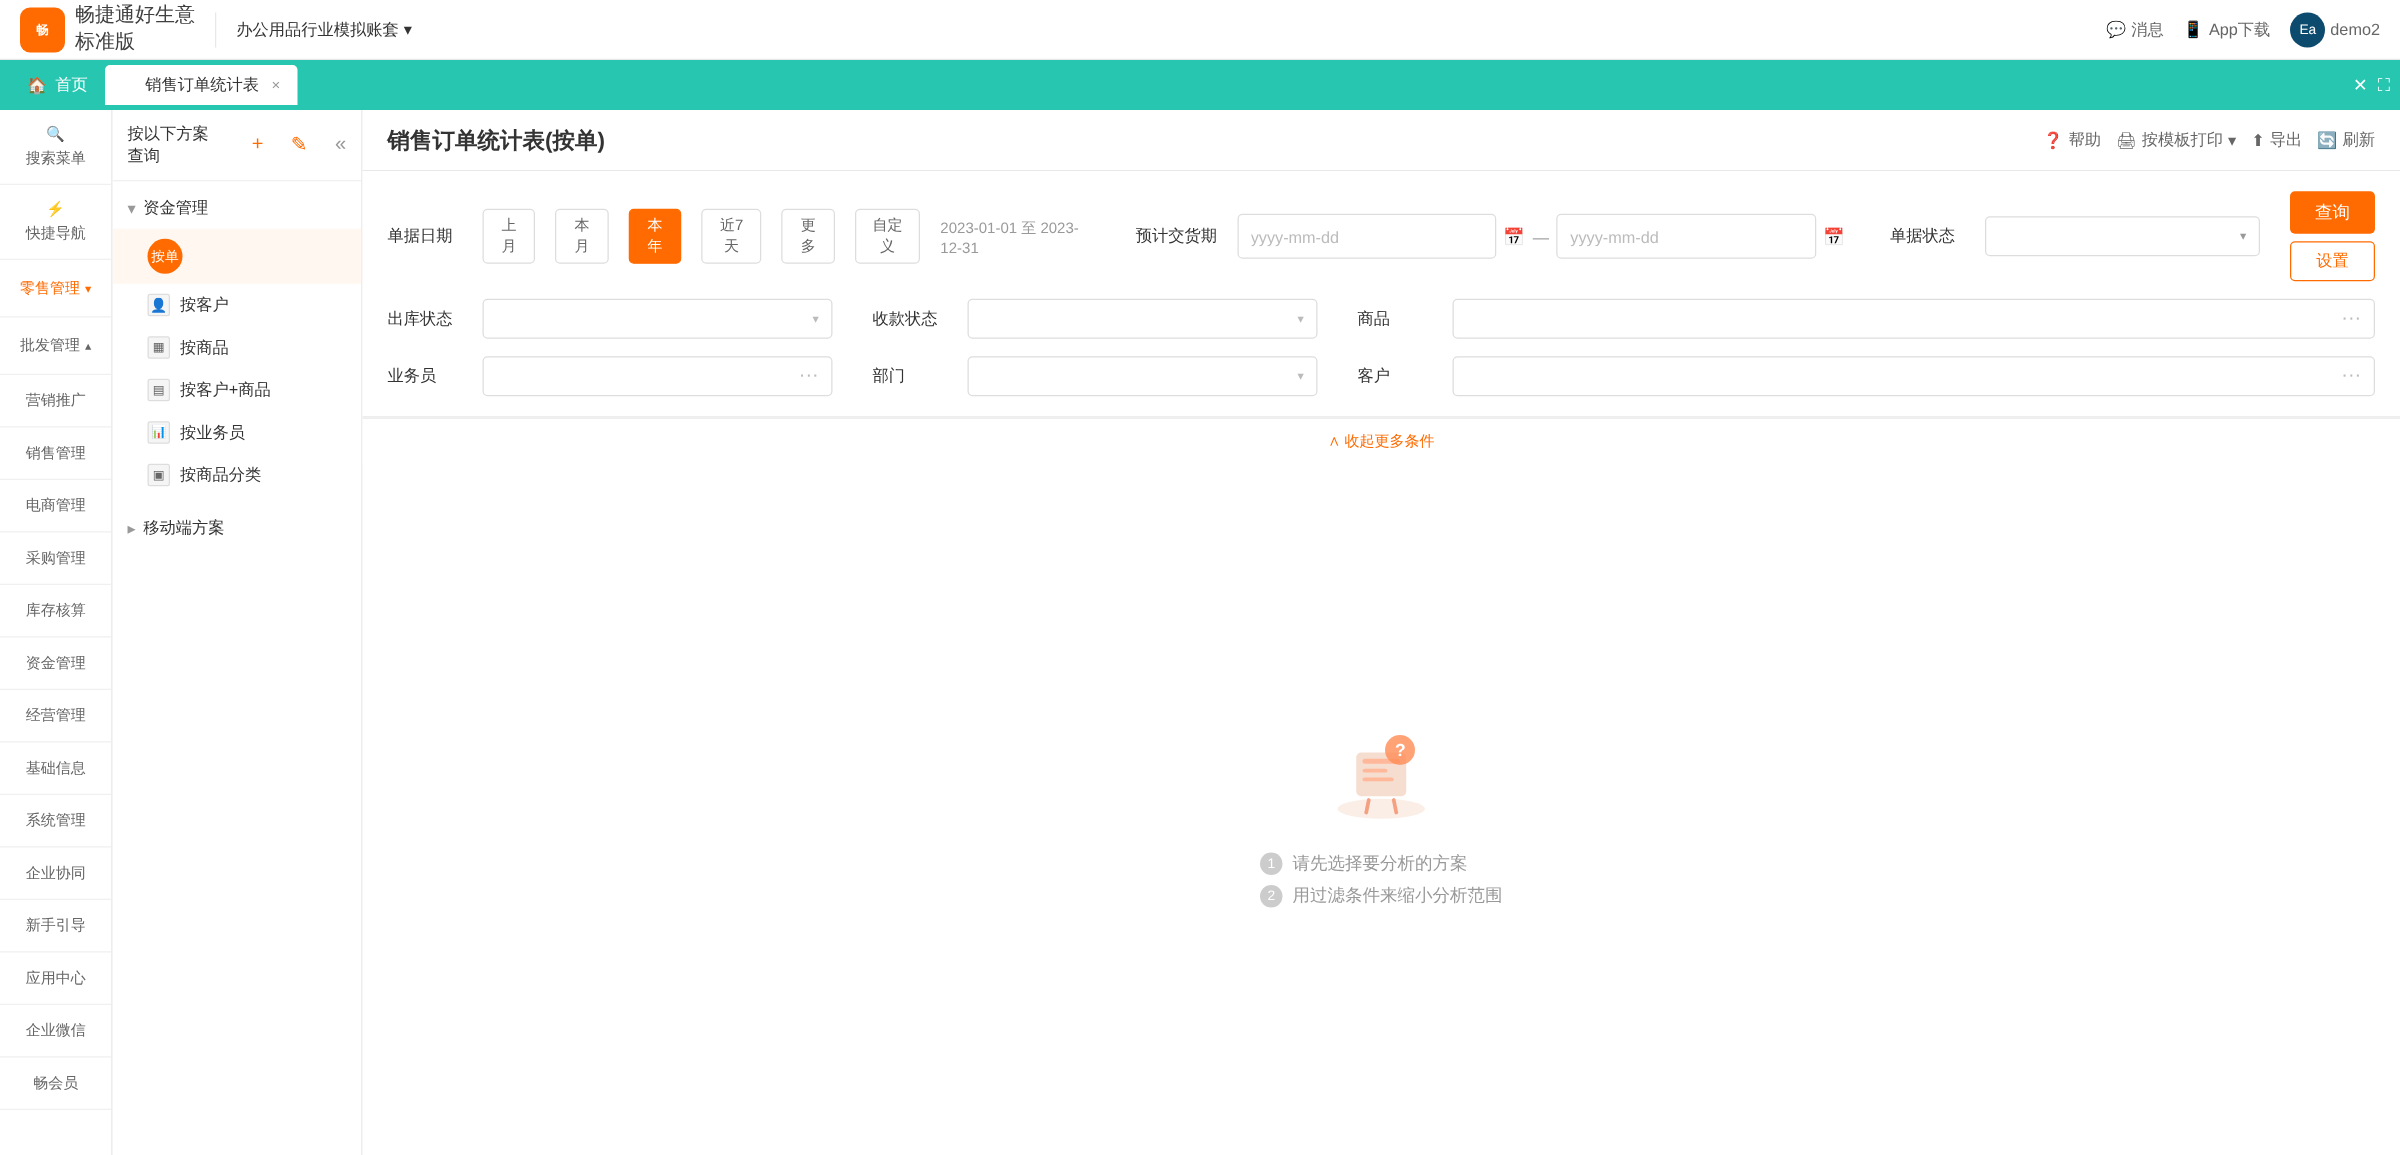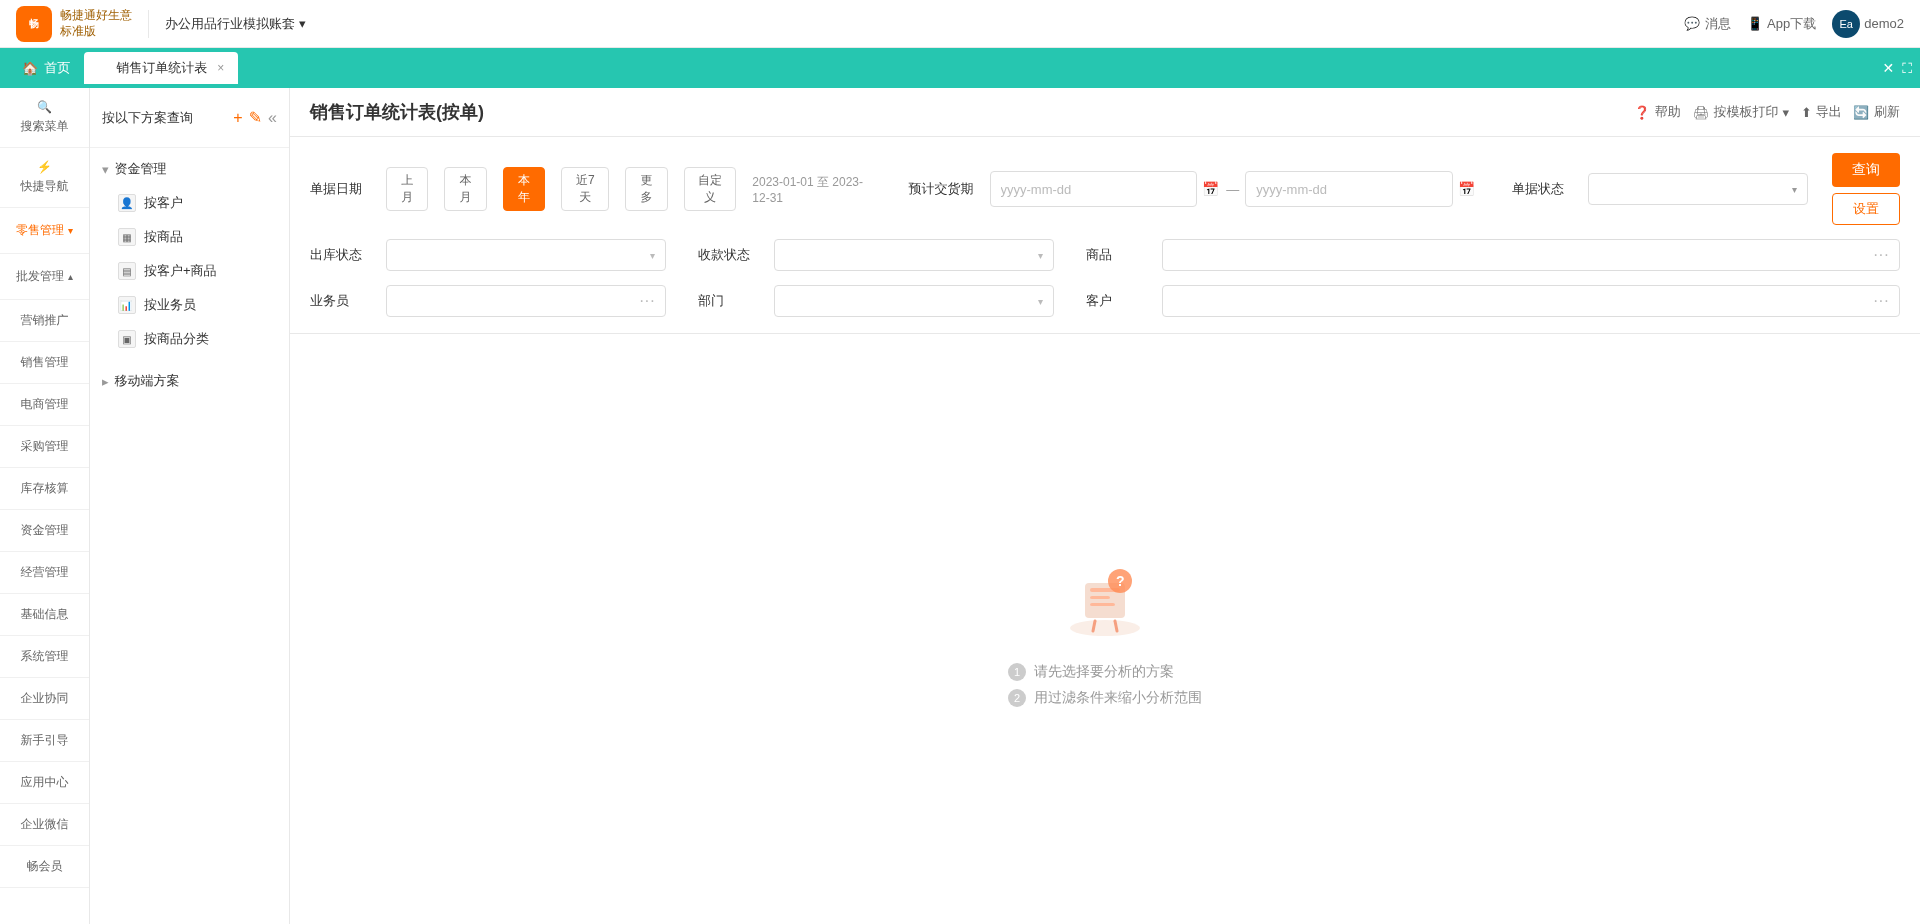--- a/index.html
+++ b/index.html
@@ -10,21 +10,21 @@
       height: 48px;
       background: #fff;
       display: flex;
       align-items: center;
       padding: 0 16px;
       border-bottom: 1px solid #e8e8e8;
       justify-content: space-between;
     }
     .topbar-left { display: flex; align-items: center; gap: 8px; }
     .topbar-logo { width: 36px; height: 36px; background: #ff6b00; border-radius: 8px; display: flex; align-items: center; justify-content: center; color: #fff; font-size: 10px; font-weight: bold; }
-    .topbar-brand { font-size: 12px; color: #a16207; line-height: 1.3; }
+    .topbar-brand { font-size: 16px; color: #404040; line-height: 1.3; }
     .topbar-title { font-size: 13px; color: #333; display: flex; align-items: center; gap: 4px; }
     .topbar-right { display: flex; align-items: center; gap: 16px; color: #666; font-size: 13px; }
     .topbar-right-item { display: flex; align-items: center; gap: 4px; cursor: pointer; }
     .avatar { width: 28px; height: 28px; border-radius: 50%; background: #0c4a6e; display: flex; align-items: center; justify-content: center; color: #fff; font-size: 11px; }
 
     
     .tabbar {
       height: 40px;
       background: #26c6b0;
       display: flex;
@@ -79,24 +79,24 @@
 
     
     .left-panel {
       width: 200px;
       background: #fff;
       border-right: 1px solid #e8e8e8;
       flex-shrink: 0;
       overflow-y: auto;
     }
     .left-panel-header {
-      padding: 20px 12px;
-      display: flex;
-      align-items: center;
-      gap: 6px;
+      padding: 10px 12px;
+      display: flex;
+      align-items: center;
+      gap: 22px;
       font-size: 13px;
       color: #333;
       border-bottom: 1px solid #f0f0f0;
     }
     .left-panel-header .icon-btn { cursor: pointer; color: #ff6b00; font-size: 16px; }
     .left-panel-header .icon-btn:last-child { color: #999; }
     .solution-group { padding: 4px 0; }
     .solution-group-title {
       padding: 8px 12px;
       display: flex;
@@ -388,20 +388,23 @@
         <span style="flex:1;font-size:13px;color:#333;">按以下方案查询</span>
         <span class="icon-btn">+</span>
         <span class="icon-btn" style="color:#ff6b00;">✎</span>
         <span class="icon-btn" style="color:#999;">«</span>
       </div>
       <div class="solution-group">
         <div class="solution-group-title">
           <span style="color:#999;">▾</span>
           <span>资金管理</span>
         </div>
+        <div class="solution-item active">
+          <div class="orange-dot" style="font-size:11px;">按单</div>
+        </div>
         <div class="solution-item">
           <div class="solution-item-icon" style="width:18px;height:18px;background:#f5f5f5;border:1px solid #ddd;border-radius:2px;display:flex;align-items:center;justify-content:center;font-size:11px;color:#666;">👤</div>
           <span>按客户</span>
         </div>
         <div class="solution-item">
           <div class="solution-item-icon" style="width:18px;height:18px;background:#f5f5f5;border:1px solid #ddd;border-radius:2px;display:flex;align-items:center;justify-content:center;font-size:10px;color:#666;">▦</div>
           <span>按商品</span>
         </div>
         <div class="solution-item">
           <div class="solution-item-icon" style="width:18px;height:18px;background:#f5f5f5;border:1px solid #ddd;border-radius:2px;display:flex;align-items:center;justify-content:center;font-size:10px;color:#666;">▤</div>
@@ -519,20 +522,24 @@
             </div>
 
             <span class="filter-label" style="margin-left:16px;">客户</span>
             <div class="filter-select" style="flex:1;">
               <span></span>
               <span class="filter-dots">···</span>
             </div>
           </div>
         </div>
 
+        <div class="collapse-bar">
+          <span>∧ </span>
+          <span>收起更多条件</span>
+        </div>
       </div>
 
       <div class="empty-state">
 
         <svg class="empty-icon" viewBox="0 0 100 100" xmlns="http://www.w3.org/2000/svg">
           <ellipse cx="50" cy="85" rx="35" ry="8" fill="#f5ddd0" opacity="0.5"></ellipse>
           <rect x="30" y="40" width="40" height="35" rx="4" fill="#f5ddd0"></rect>
           <rect x="35" y="45" width="30" height="4" rx="2" fill="#ffb899"></rect>
           <rect x="35" y="53" width="20" height="3" rx="2" fill="#ffb899"></rect>
           <rect x="35" y="60" width="25" height="3" rx="2" fill="#ffb899"></rect>

